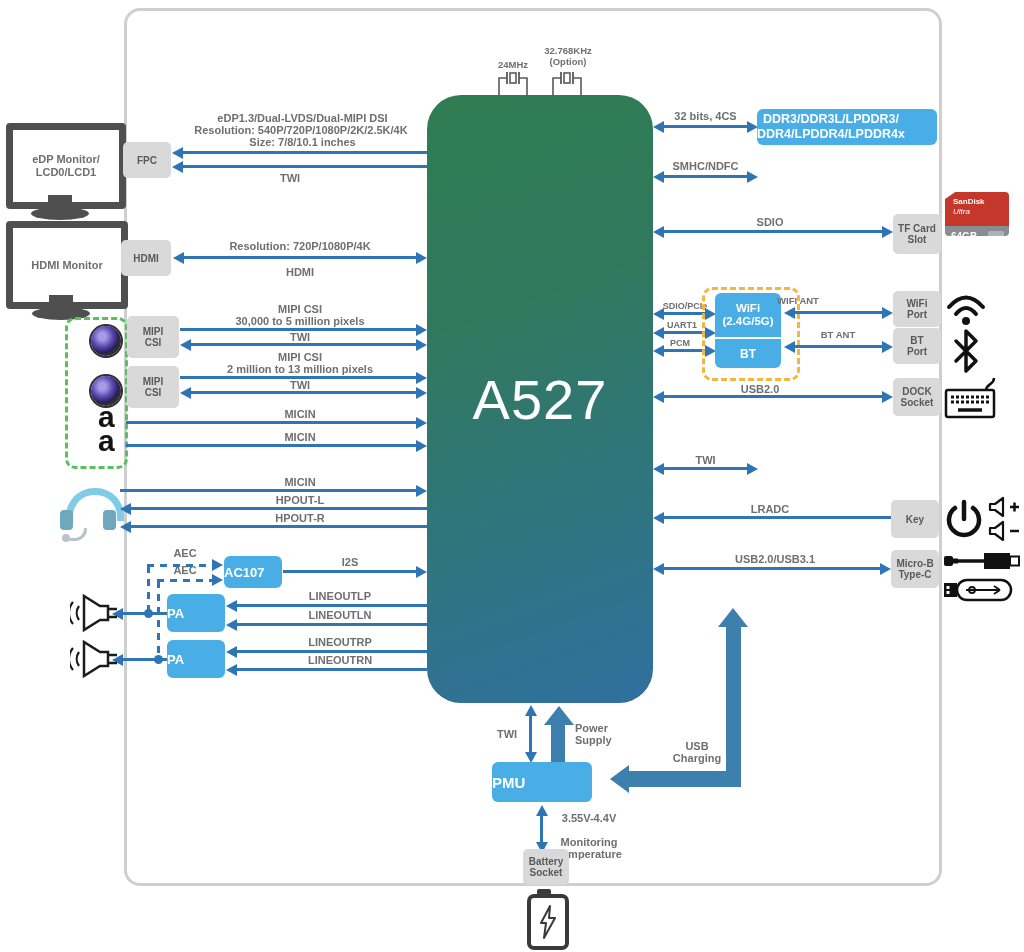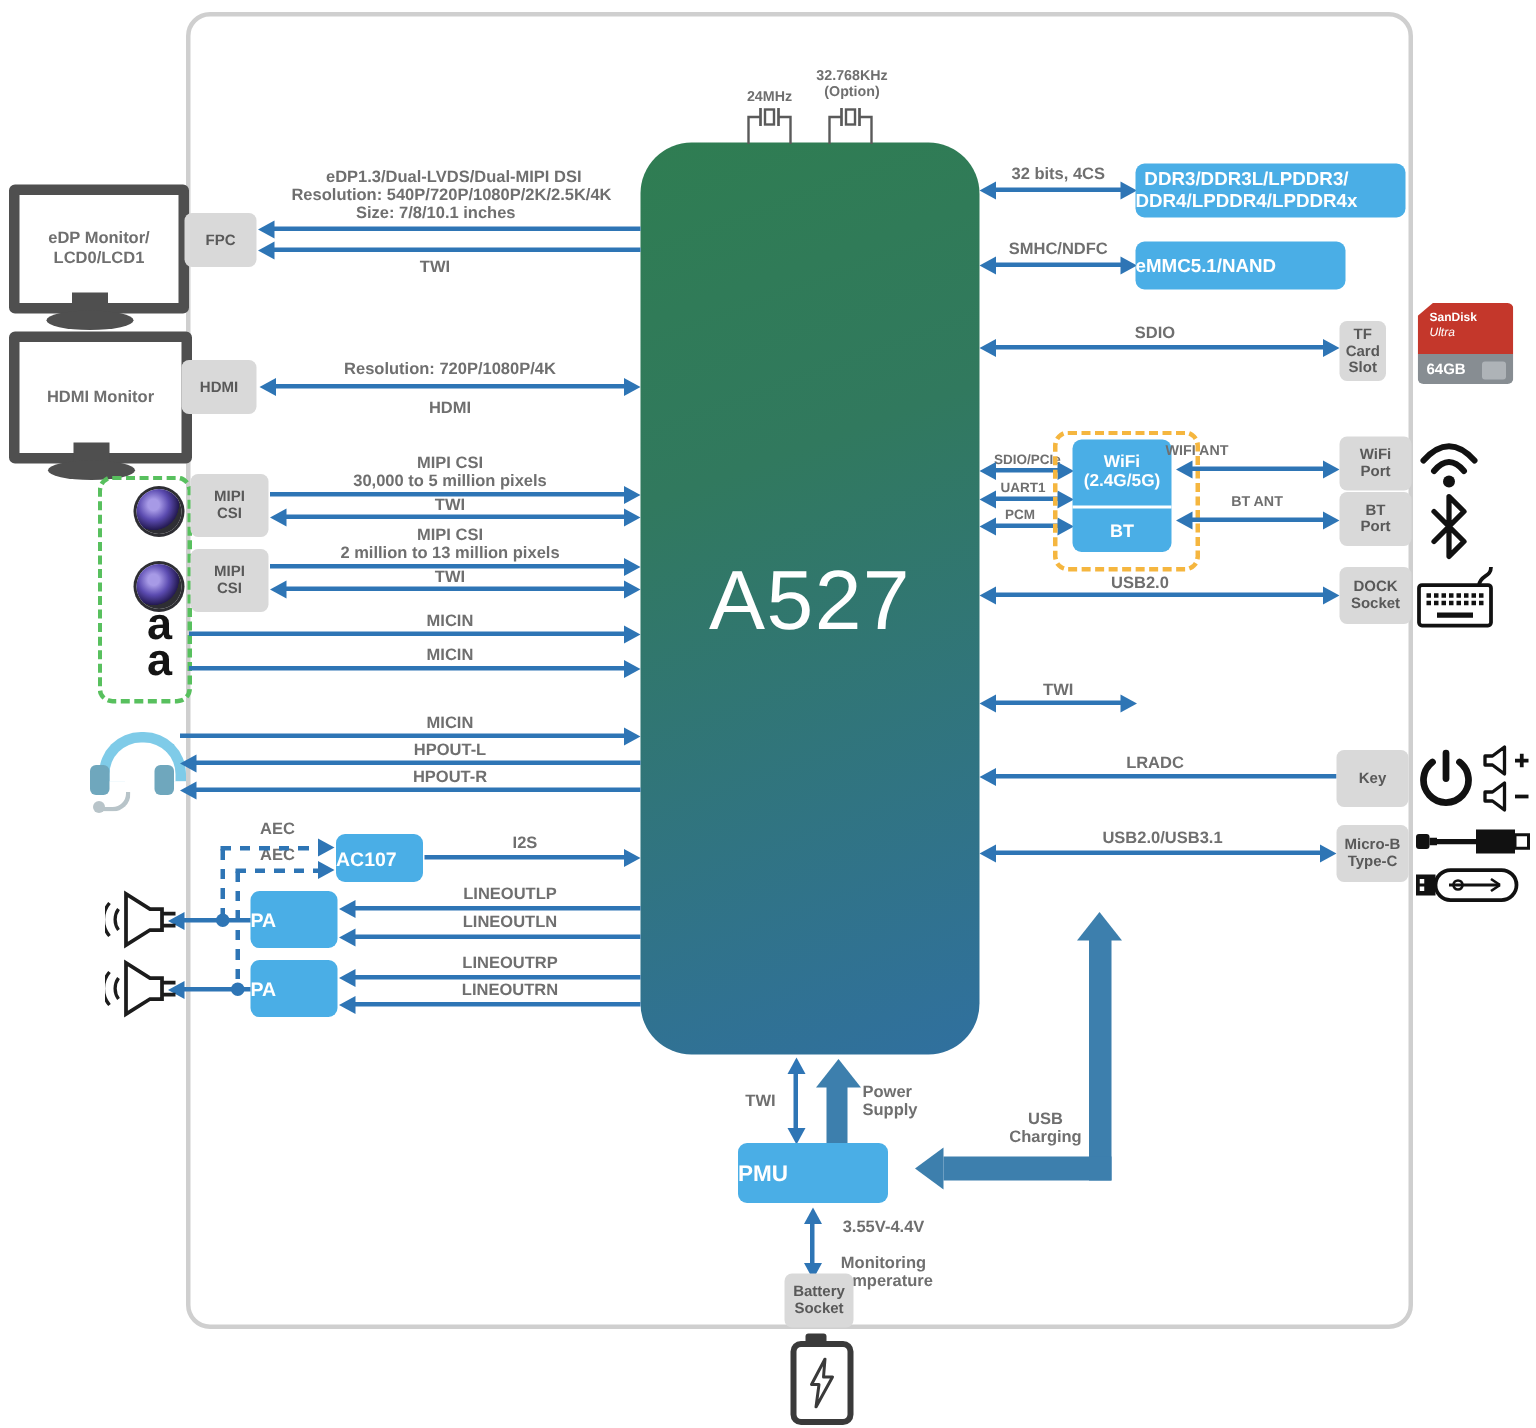--- a/index.html
+++ b/index.html
@@ -87,21 +87,21 @@
 
   <div class="gbox" style="left:123px;top:142px;width:48px;height:36px;">
       <span>FPC</span>
     </div>
   <div class="gbox" style="left:121px;top:240px;width:50px;height:36px;">
       <span>HDMI</span>
     </div>
 
   <div class="lbl" style="left:180px;top:112px;width:245px;">eDP1.3/Dual-LVDS/Dual-MIPI DSI</div>
   <div class="lbl" style="left:172px;top:124px;width:258px;">Resolution: 540P/720P/1080P/2K/2.5K/4K</div>
-  <div class="lbl" style="left:168px;top:136px;width:245px;">Size: 7/8/10.1 inches</div>
+  <div class="lbl" style="left:180px;top:136px;width:245px;">Size: 7/8/10.1 inches</div>
   <div class="hl al" style="left:182px;top:151px;width:245px;"></div>
   <div class="hl al" style="left:182px;top:165px;width:245px;"></div>
   <div class="lbl" style="left:230px;top:172px;width:120px;">TWI</div>
 
   <div class="lbl" style="left:200px;top:240px;width:200px;">Resolution: 720P/1080P/4K</div>
   <div class="hl al ar" style="left:183px;top:256px;width:234px;"></div>
   <div class="lbl" style="left:230px;top:266px;width:140px;">HDMI</div>
 
   <div class="cambox" style="left:65px;top:317px;width:57px;height:146px;"></div>
   <div class="cam" style="left:91px;top:326px;"></div>
@@ -196,31 +196,28 @@
   <div class="hl al ar" style="left:663px;top:125px;width:85px;"></div>
   <div class="bbox" style="left:757px;top:109px;width:180px;height:36px;font-size:12.5px;line-height:15px;">
     <div>
       <div>DDR3/DDR3L/LPDDR3/</div>
       <div>DDR4/LPDDR4/LPDDR4x</div>
     </div>
   </div>
 
   <div class="lbl" style="left:663px;top:160px;width:85px;">SMHC/NDFC</div>
   <div class="hl al ar" style="left:663px;top:175px;width:85px;"></div>
-  <div class="bbox" style="left:757px;top:161px;width:140px;height:32px;font-size:12.5px;">
-      <span>eMMC5.1/NAND</span>
-    </div>
 
   <div class="lbl" style="left:720px;top:216px;width:100px;">SDIO</div>
   <div class="hl al ar" style="left:663px;top:230px;width:220px;"></div>
-  <div class="gbox" style="left:893px;top:214px;width:31px;height:40px;">
+  <div class="gbox" style="left:893px;top:214px;width:48px;height:40px;">
       <div class="in">TF Card Slot</div>
     </div>
 
-  <div class="sdcard" style="left:945px;top:202px;width:64px;height:54px;">
+  <div class="sdcard" style="left:945px;top:192px;width:64px;height:44px;">
     <div class="sdtop">
       <div style="position:absolute;left:8px;top:5px;font-size:8px;font-weight:700;">SanDisk</div>
       <div style="position:absolute;left:8px;top:15px;font-size:8px;font-style:italic;">Ultra</div>
     </div>
     <div class="sdbot">
       <div style="position:absolute;left:6px;top:5px;font-size:10px;font-weight:700;">64GB</div>
       <div style="position:absolute;right:5px;top:5px;width:16px;height:12px;background:#aeb3b7;border-radius:2px;"></div>
     </div>
   </div>
 

